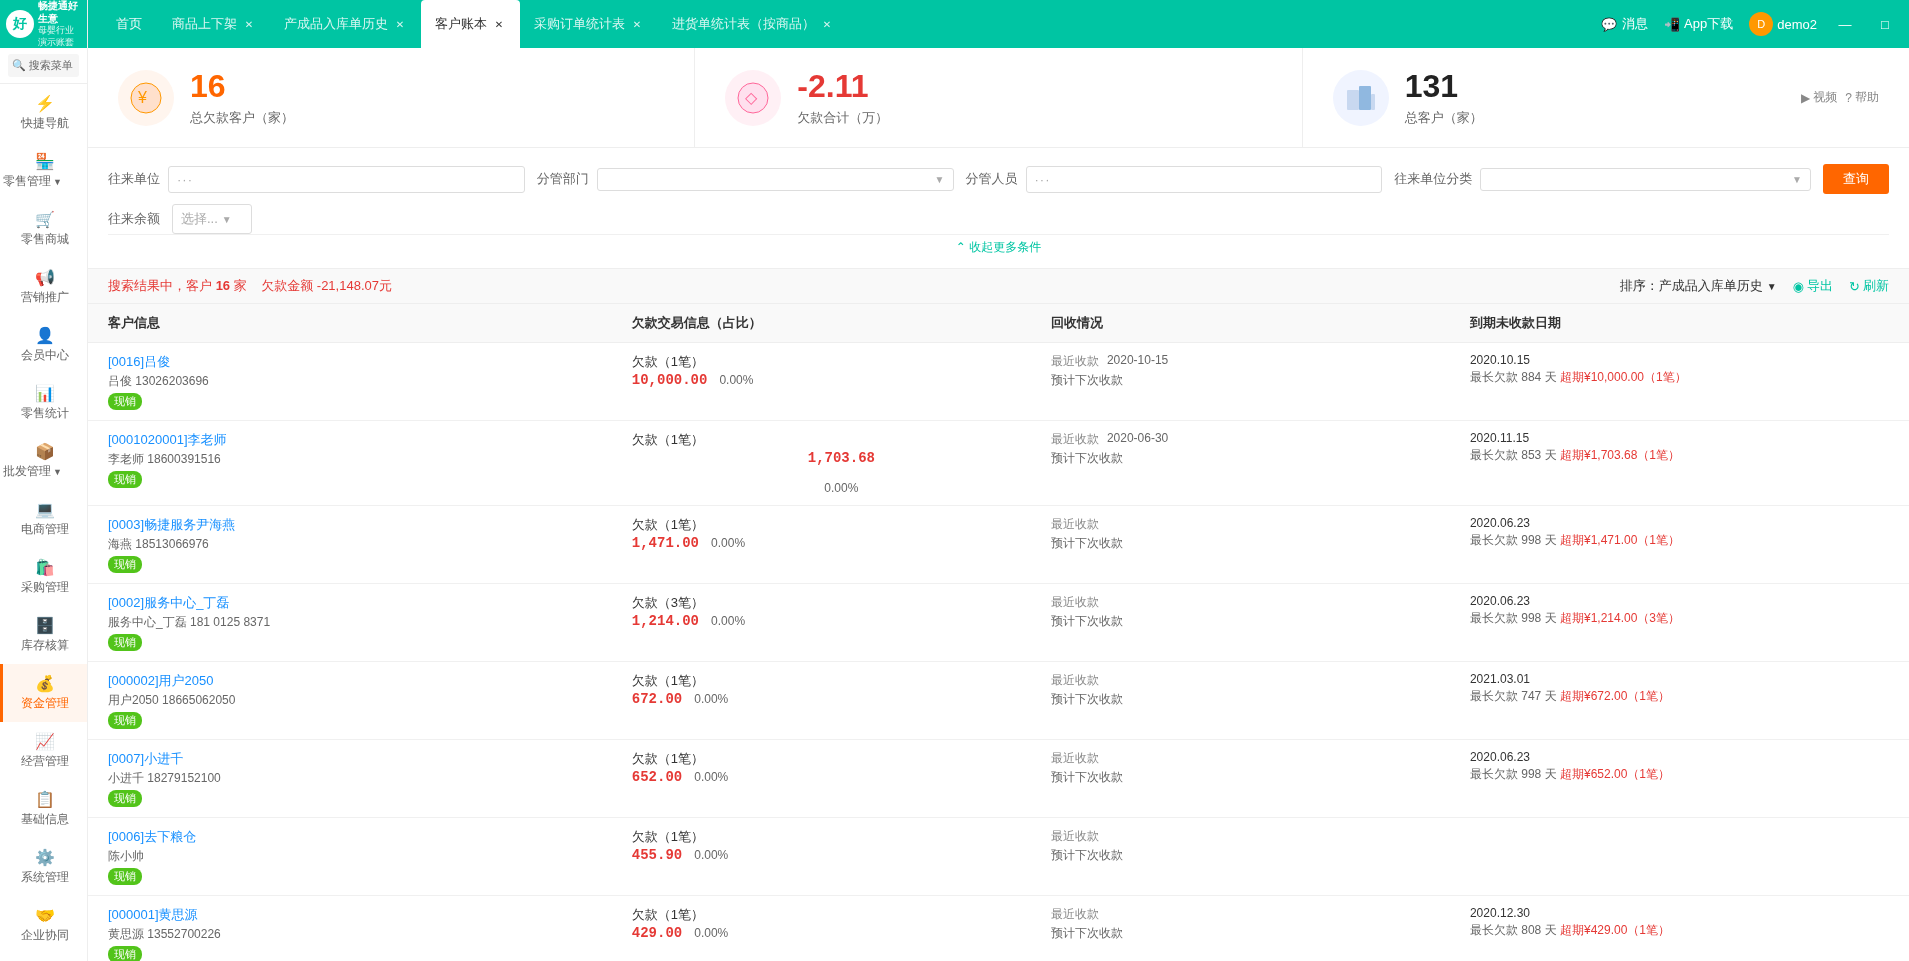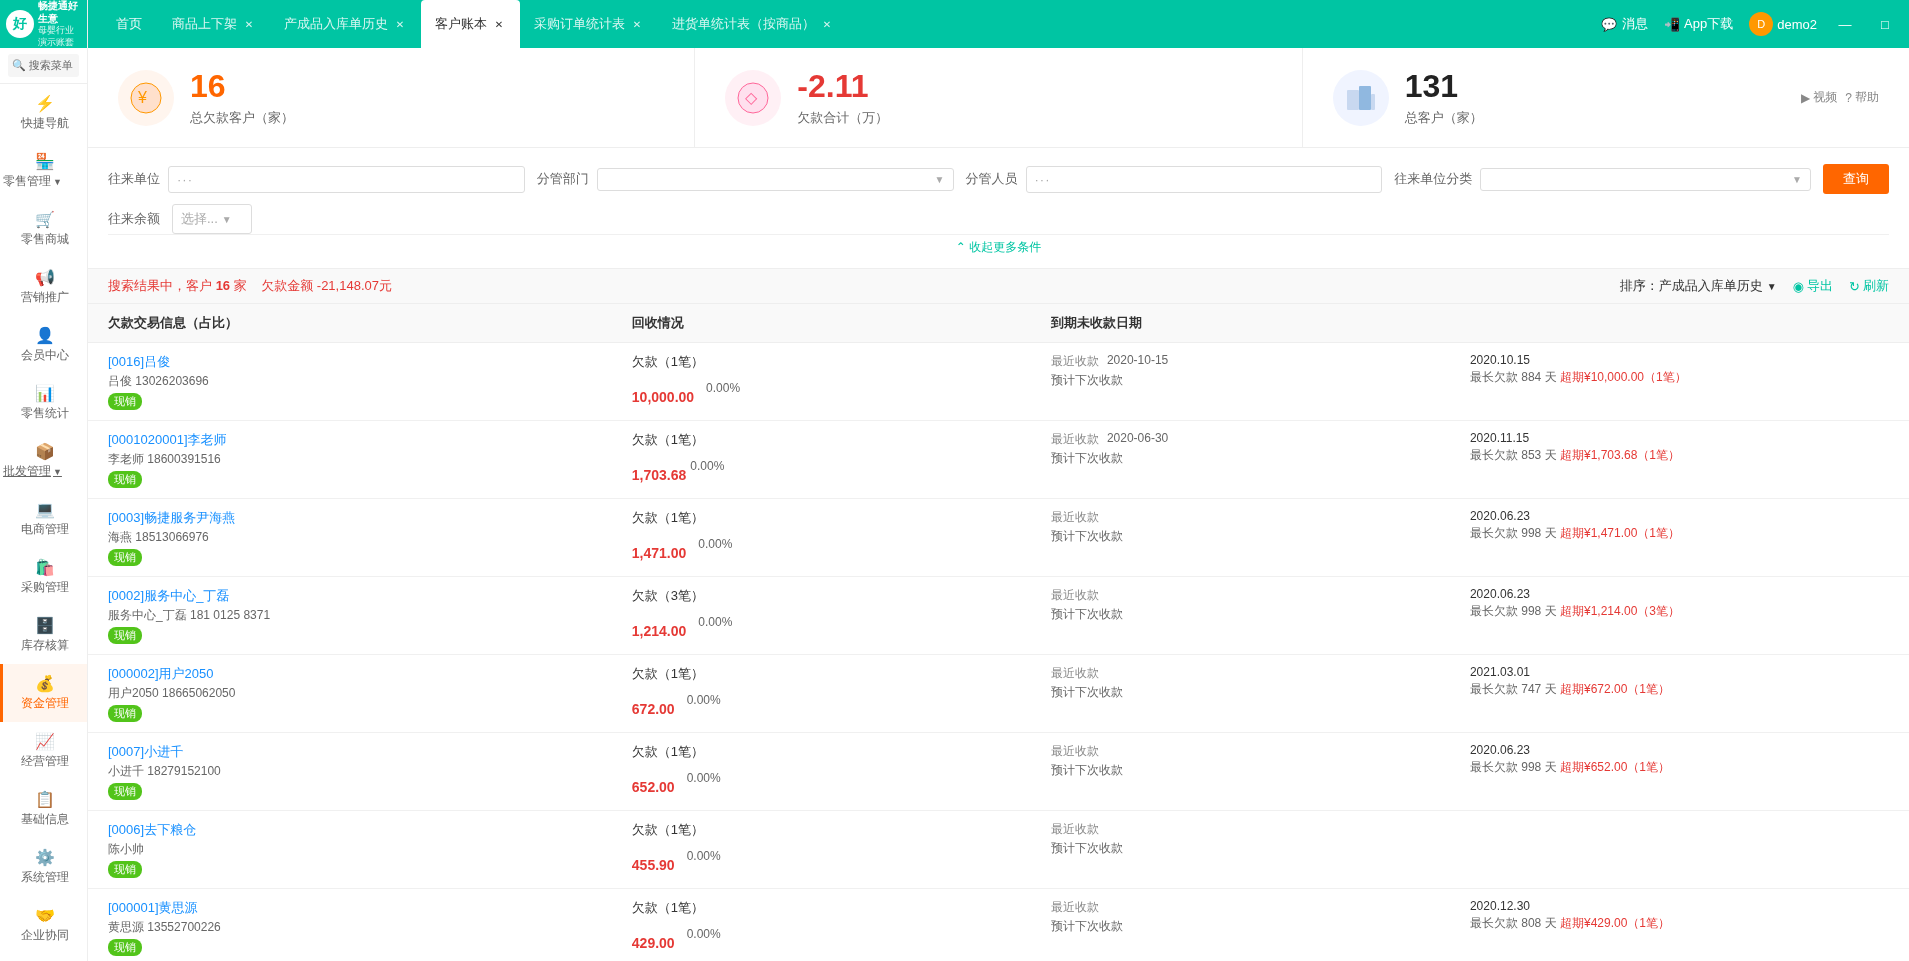--- a/index.html
+++ b/index.html
@@ -67,21 +67,21 @@
     .table-area { background: #fff; }
     .table-header { display: grid; grid-template-columns: 2.5fr 2fr 2fr 2fr; padding: 10px 20px; background: #f9f9f9; border-bottom: 1px solid #eee; font-weight: bold; color: #333; font-size: 13px; }
     .table-row-wrap { border-bottom: 1px solid #f0f0f0; }
     .table-row { display: grid; grid-template-columns: 2.5fr 2fr 2fr 2fr; padding: 10px 20px; align-items: start; }
 
     .customer-info .customer-name { color: #1890ff; font-size: 13px; cursor: pointer; }
     .customer-info .customer-phone { color: #666; font-size: 12px; margin-top: 2px; }
     .customer-info .tag { display: inline-block; background: #52c41a; color: #fff; border-radius: 8px; padding: 1px 6px; font-size: 11px; margin-top: 3px; }
 
     .debt-info .debt-count { color: #333; font-size: 13px; }
-    .debt-info .debt-amount { color: #e53935; font-size: 14px; font-weight: bold; margin-top: 18px; }
+    .debt-info .debt-amount { color: #e53935; font-size: 14px; font-weight: bold; margin-top: 1px; font-family: Liberation Mono, monospace; }
     .debt-info .debt-ratio { color: #666; font-size: 12px; }
 
     .recovery-info { font-size: 12px; color: #666; }
     .recovery-info .recovery-row { display: flex; gap: 8px; margin-bottom: 2px; }
     .recovery-info .label { color: #888; }
 
     .overdue-info { font-size: 12px; color: #666; }
     .overdue-info .overdue-date { color: #333; margin-bottom: 2px; }
     .overdue-info .overdue-days { color: #666; }
     .overdue-info .overdue-link { color: #e53935; cursor: pointer; }
@@ -138,21 +138,21 @@
     <div class="sidebar-nav-item">
       <div class="nav-icon">👤</div>
       <div>会员中心</div>
     </div>
     <div class="sidebar-nav-item">
       <div class="nav-icon">📊</div>
       <div>零售统计</div>
     </div>
     <div class="sidebar-nav-item" style="flex-direction:column;">
       <div class="nav-icon">📦</div>
-      <div style="display:flex;align-items:center;gap:2px;text-decoration:underline;">
+      <div style="display:flex;align-items:center;gap:2px;">
         <span>批发管理</span>
         <span style="font-size:9px;">▼</span>
       </div>
     </div>
     <div class="sidebar-nav-item">
       <div class="nav-icon">💻</div>
       <div>电商管理</div>
     </div>
     <div class="sidebar-nav-item">
       <div class="nav-icon">🛍️</div>
@@ -354,20 +354,21 @@
         </div>
         <div class="action-btn">
           <span>↻</span>
           <span>刷新</span>
         </div>
       </div>
     </div>
 
     <div class="table-area">
       <div class="table-header">
+        <div>客户信息</div>
         <div>欠款交易信息（占比）</div>
         <div>回收情况</div>
         <div>到期未收款日期</div>
       </div>
 
       <div class="table-row-wrap">
         <div class="table-row">
           <div class="customer-info">
             <div class="customer-name">[0016]吕俊</div>
             <div class="customer-phone">吕俊  13026203696</div>
@@ -401,21 +402,21 @@
 
       <div class="table-row-wrap">
         <div class="table-row">
           <div class="customer-info">
             <div class="customer-name">[0001020001]李老师</div>
             <div class="customer-phone">李老师  18600391516</div>
             <div class="tag">现销</div>
           </div>
           <div class="debt-info">
             <div class="debt-count">欠款（1笔）</div>
-            <div style="display:flex;align-items:center;gap:4px;">
+            <div style="display:flex;align-items:center;gap:15px;flex-direction:column;">
               <div class="debt-amount" style="cursor:pointer;">1,703.68</div>
               <div class="debt-ratio">0.00%</div>
             </div>
           </div>
           <div class="recovery-info">
             <div class="recovery-row">
               <span class="label">最近收款</span>
               <span>2020-06-30</span>
             </div>
             <div class="recovery-row">

